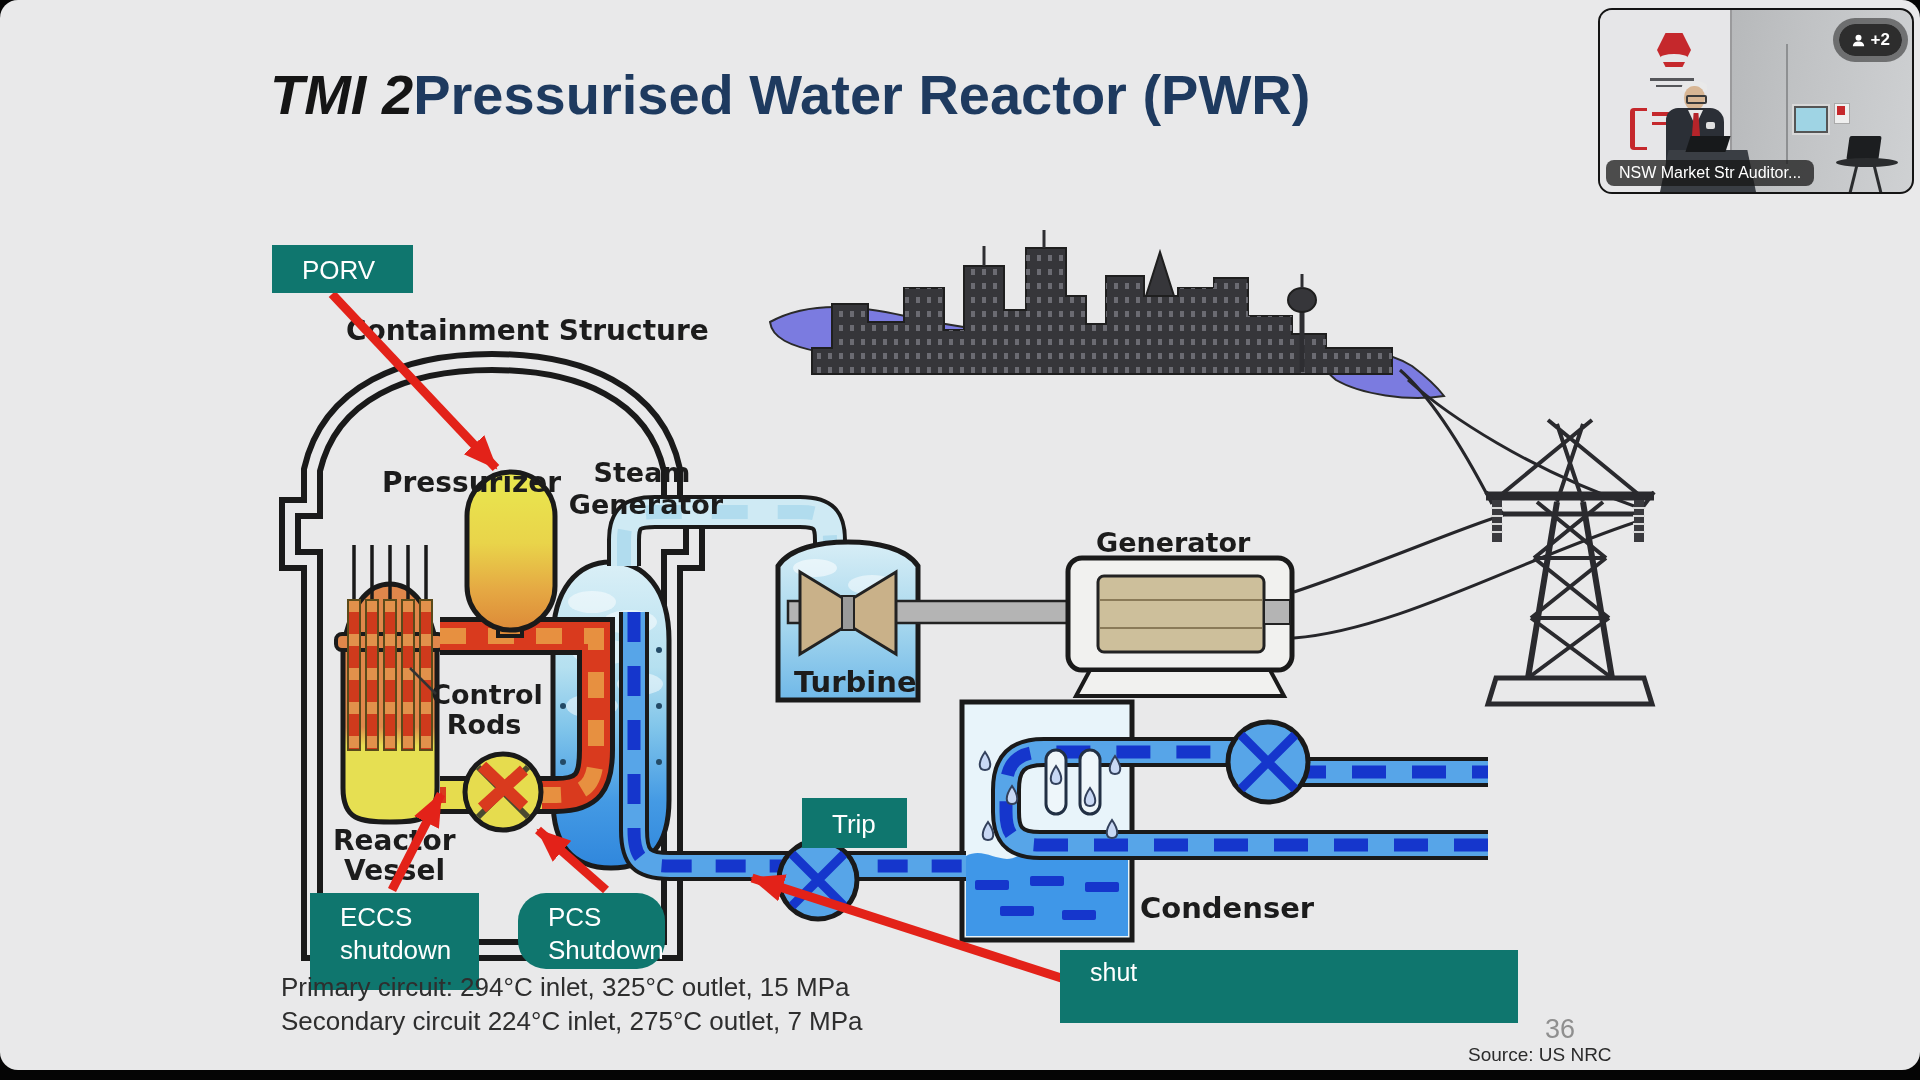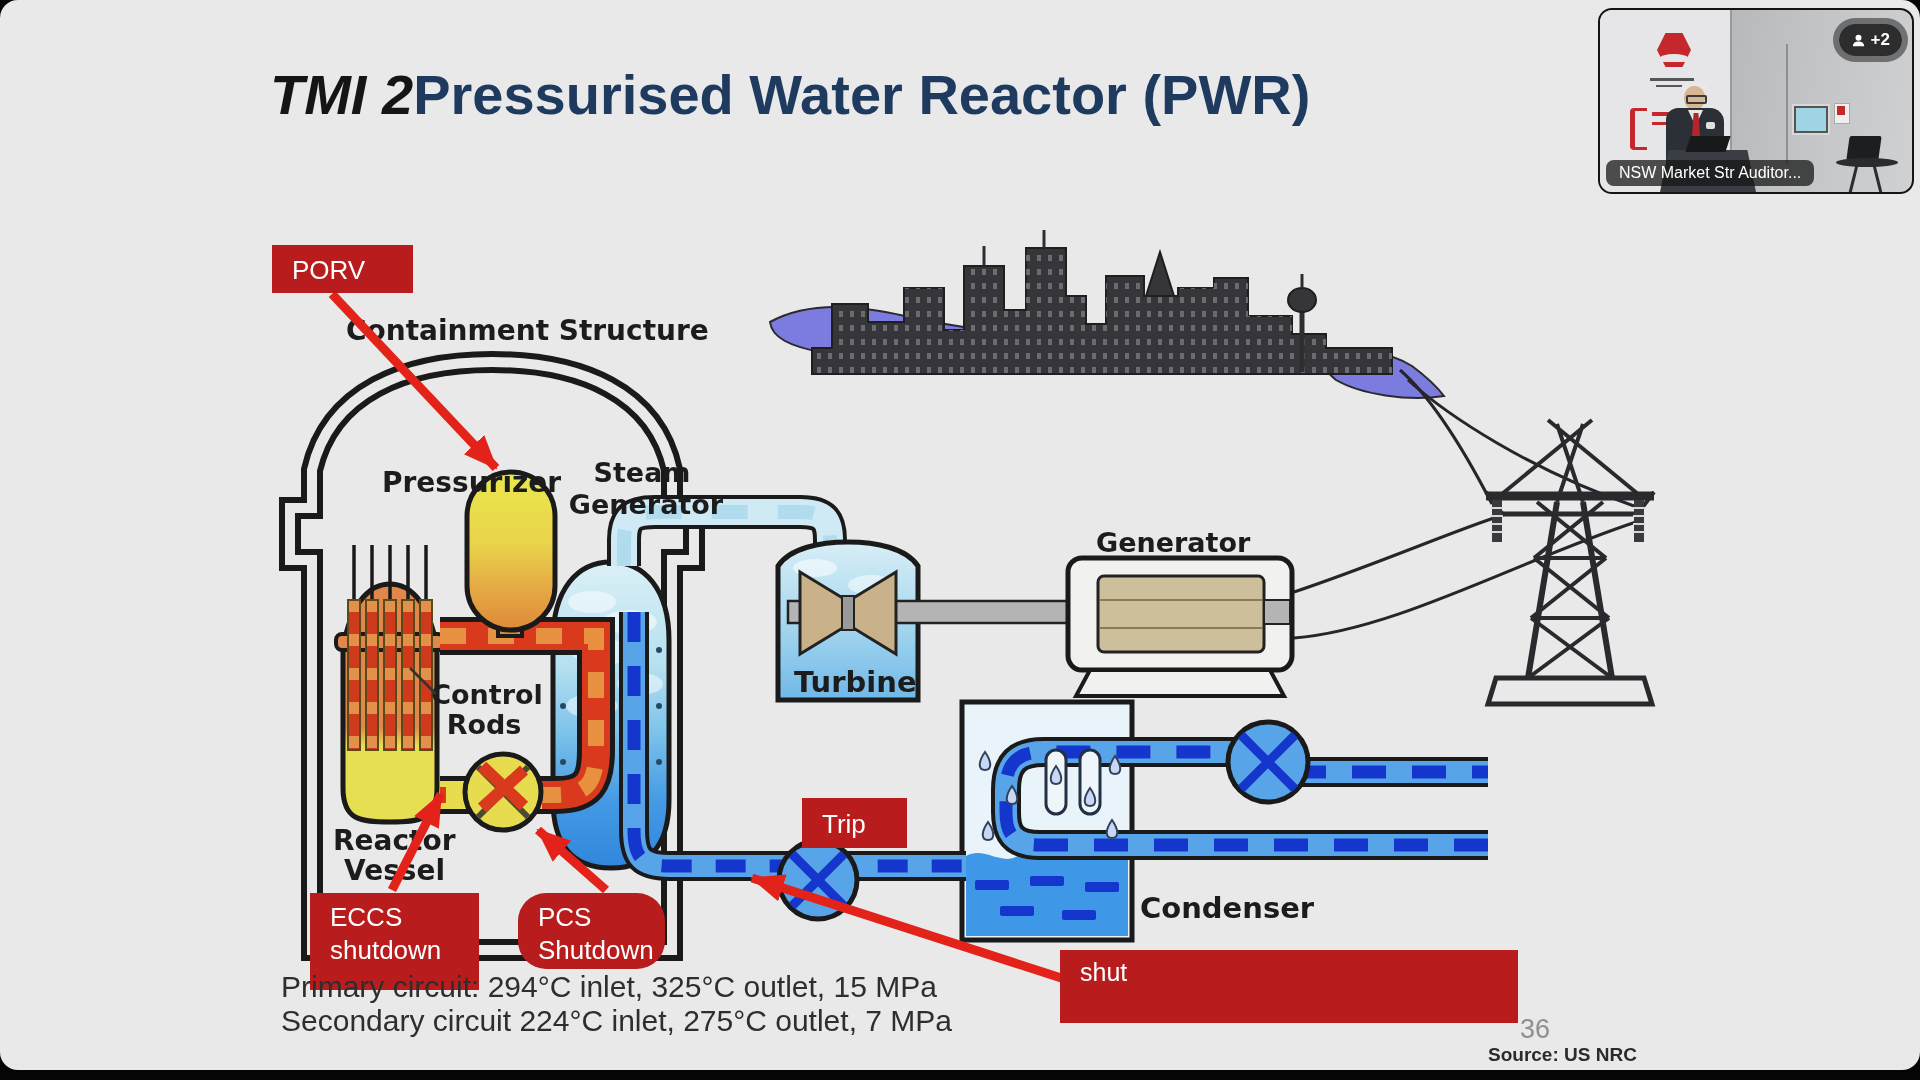--- a/index.html
+++ b/index.html
@@ -5,31 +5,31 @@
   html,body{margin:0;padding:0;background:#000;}
   .screen{position:relative;width:1920px;height:1080px;background:#050505;overflow:hidden;
           font-family:"Liberation Sans",sans-serif;}
   .slide{position:absolute;left:0;top:0;right:0;bottom:10px;background:#e9e9ea;border-radius:18px;}
   .diagram-svg{position:absolute;left:0;top:0;width:1920px;height:1080px;}
 
   .title{position:absolute;left:270px;top:62px;font-size:56px;font-weight:bold;letter-spacing:0px;white-space:nowrap;}
   .title .t1{color:#151515;font-style:italic;}
   .title .t2{color:#1e3a5f;}
 
-  .callout{position:absolute;background:#b91c1c;color:#fff;font-size:26px;line-height:1.25;
-           padding:8px 20px;box-sizing:border-box;}
+  .callout{position:absolute;background:#0f766e;color:#fff;font-size:26px;line-height:1.25;
+           padding:8px 30px;box-sizing:border-box;}
   .co-porv{left:272px;top:245px;width:141px;height:48px;padding-top:9px;}
   .co-trip{left:802px;top:798px;width:105px;height:50px;text-align:left;padding-top:10px;}
   .co-eccs{left:310px;top:893px;width:169px;height:97px;}
   .co-pcs{left:518px;top:893px;width:147px;height:76px;border-radius:28px;}
   .co-emerg{left:1060px;top:950px;width:458px;height:73px;font-size:25px;padding-top:7px;}
 
-  .specs{position:absolute;left:281px;top:970px;color:#2e2e2e;font-size:30px;line-height:34px;white-space:nowrap;}
-  .pagenum{position:absolute;left:1520px;top:1014px;width:80px;text-align:left;color:#8f8f8f;font-size:27px;}
-  .source{position:absolute;left:1468px;top:1044px;color:#2b2b2b;font-size:19px;font-weight:bold;margin-left:20px;}
+  .specs{position:absolute;left:281px;top:970px;color:#2e2e2e;font-size:26px;line-height:34px;white-space:nowrap;}
+  .pagenum{position:absolute;left:1520px;top:1014px;width:80px;text-align:center;color:#8f8f8f;font-size:27px;}
+  .source{position:absolute;left:1468px;top:1044px;color:#2b2b2b;font-size:19px;font-weight:normal;}
 
   
   .webcam{position:absolute;left:1598px;top:8px;width:312px;height:182px;border-radius:14px;
           background:linear-gradient(100deg,#a6a8aa 0%,#c0c2c4 60%,#cfd1d3 100%);
           overflow:hidden;border:2px solid #141414;}
   .wc-banner{position:absolute;left:0;top:0;width:130px;height:100%;background:#e6e6e8;border-right:2px solid #9a9a9c;}
   .wc-hex{position:absolute;left:57px;top:22px;width:34px;height:36px;background:#c5282c;
           clip-path:polygon(25% 3%,75% 3%,100% 50%,75% 97%,25% 97%,0% 50%);}
   .wc-hex-swoosh{position:absolute;left:60px;top:44px;width:28px;height:8px;background:#e6e6e8;border-radius:50% 50% 0 0;}
   .wc-banner-line{position:absolute;background:#55565a;height:3px;}

